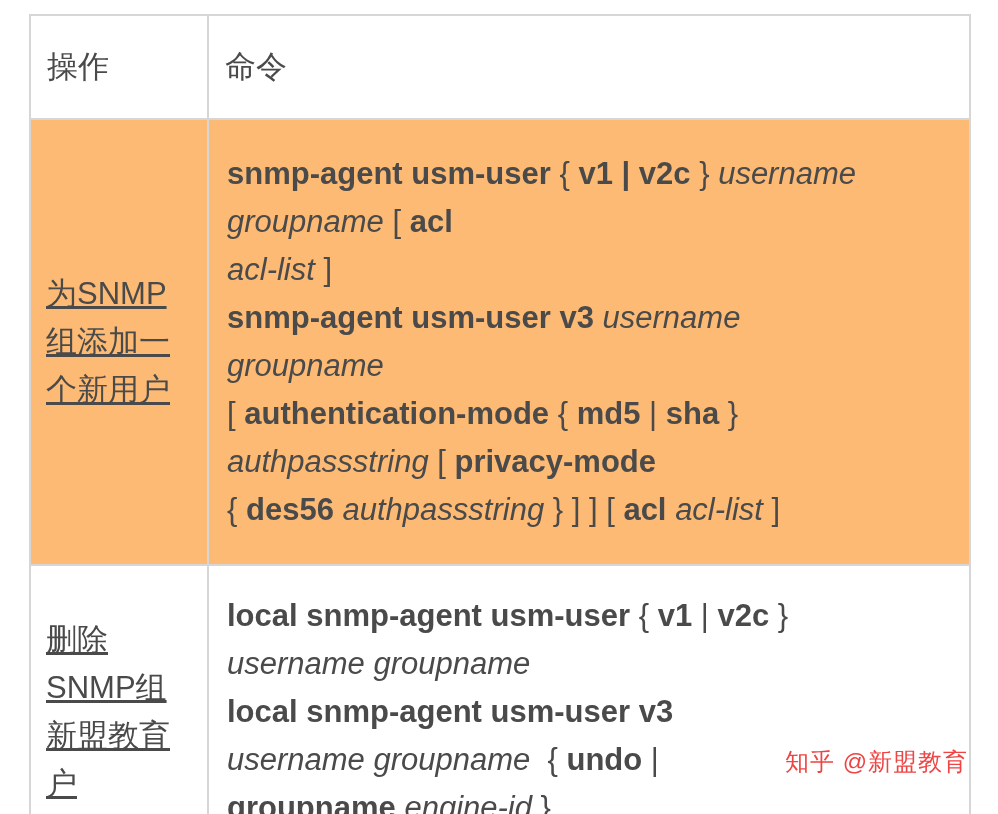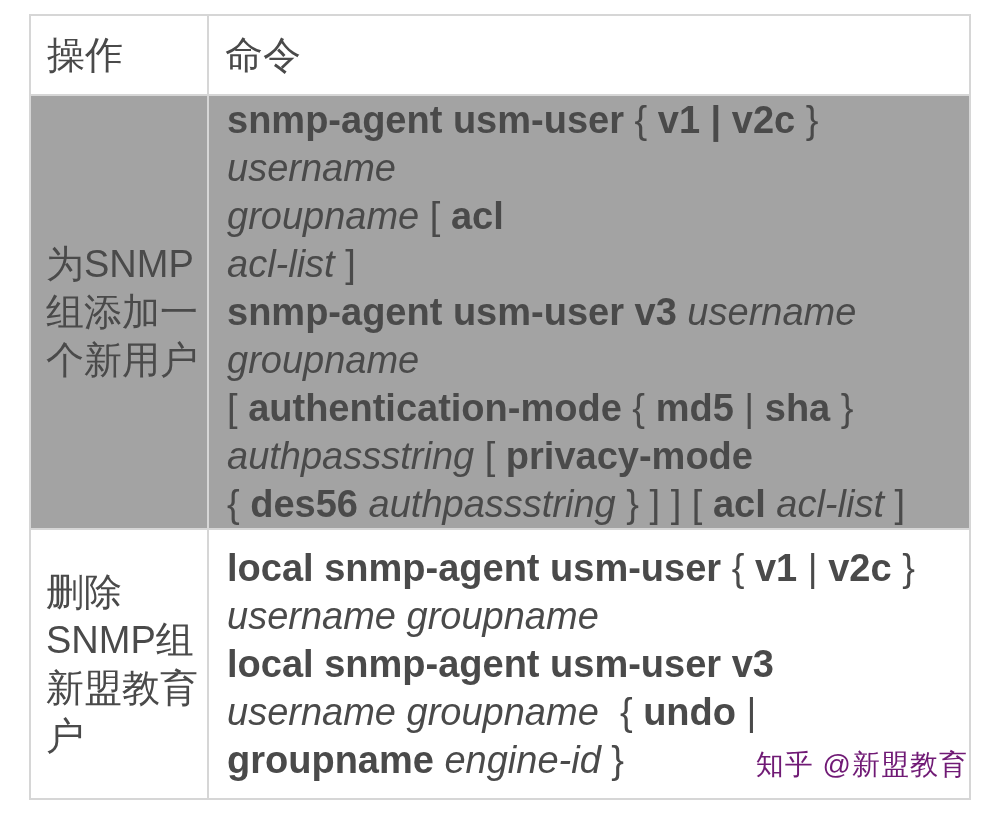--- a/index.html
+++ b/index.html
@@ -24,51 +24,52 @@
     table-layout: fixed;
   }
   .cmd-table col.c1 { width: 178px; }
   .cmd-table col.c2 { width: 762px; }
   .cmd-table th,
   .cmd-table td {
     border: 2px solid #d6d6d6;
     vertical-align: middle;
     text-align: left;
     color: #4a4a4a;
-    font-size: 38px;
+    font-size: 31px;
     line-height: 48px;
-    padding: 0;
+    padding: 12px;
   }
   .cmd-table th {
     height: 78px;
     font-weight: normal;
     padding-left: 16px;
     background: #ffffff;
   }
-  .cmd-table tr.row-alt td { background: #a3a3a3; }
+  .cmd-table tr.row-alt td { background: #fdba74; }
   .cmd-table td.op {
     padding-left: 15px;
     white-space: pre-line;
+    text-decoration: underline;
   }
   .cmd-table td.cmd {
     padding-left: 18px;
     padding-right: 14px;
   }
   .cmd-table tr.r1 td { height: 420px; }
   .cmd-table tr.r2 td { height: 268px; }
   .cmd .line { white-space: pre-wrap; }
   .cmd .b { font-weight: 700; }
   .cmd .i { font-style: italic; }
   .cmd .p { font-weight: 400; font-style: normal; }
   .watermark {
     position: absolute;
     top: 746px;
     right: 30px;
-    font-size: 28px;
-    color: #701a75;
+    font-size: 24px;
+    color: #ef4444;
     text-shadow: 2px 2px 0 #ffffff;
     letter-spacing: 1px;
     white-space: nowrap;
   }
 </style>
 </head>
 <body>
 
 <div class="stage">
 

